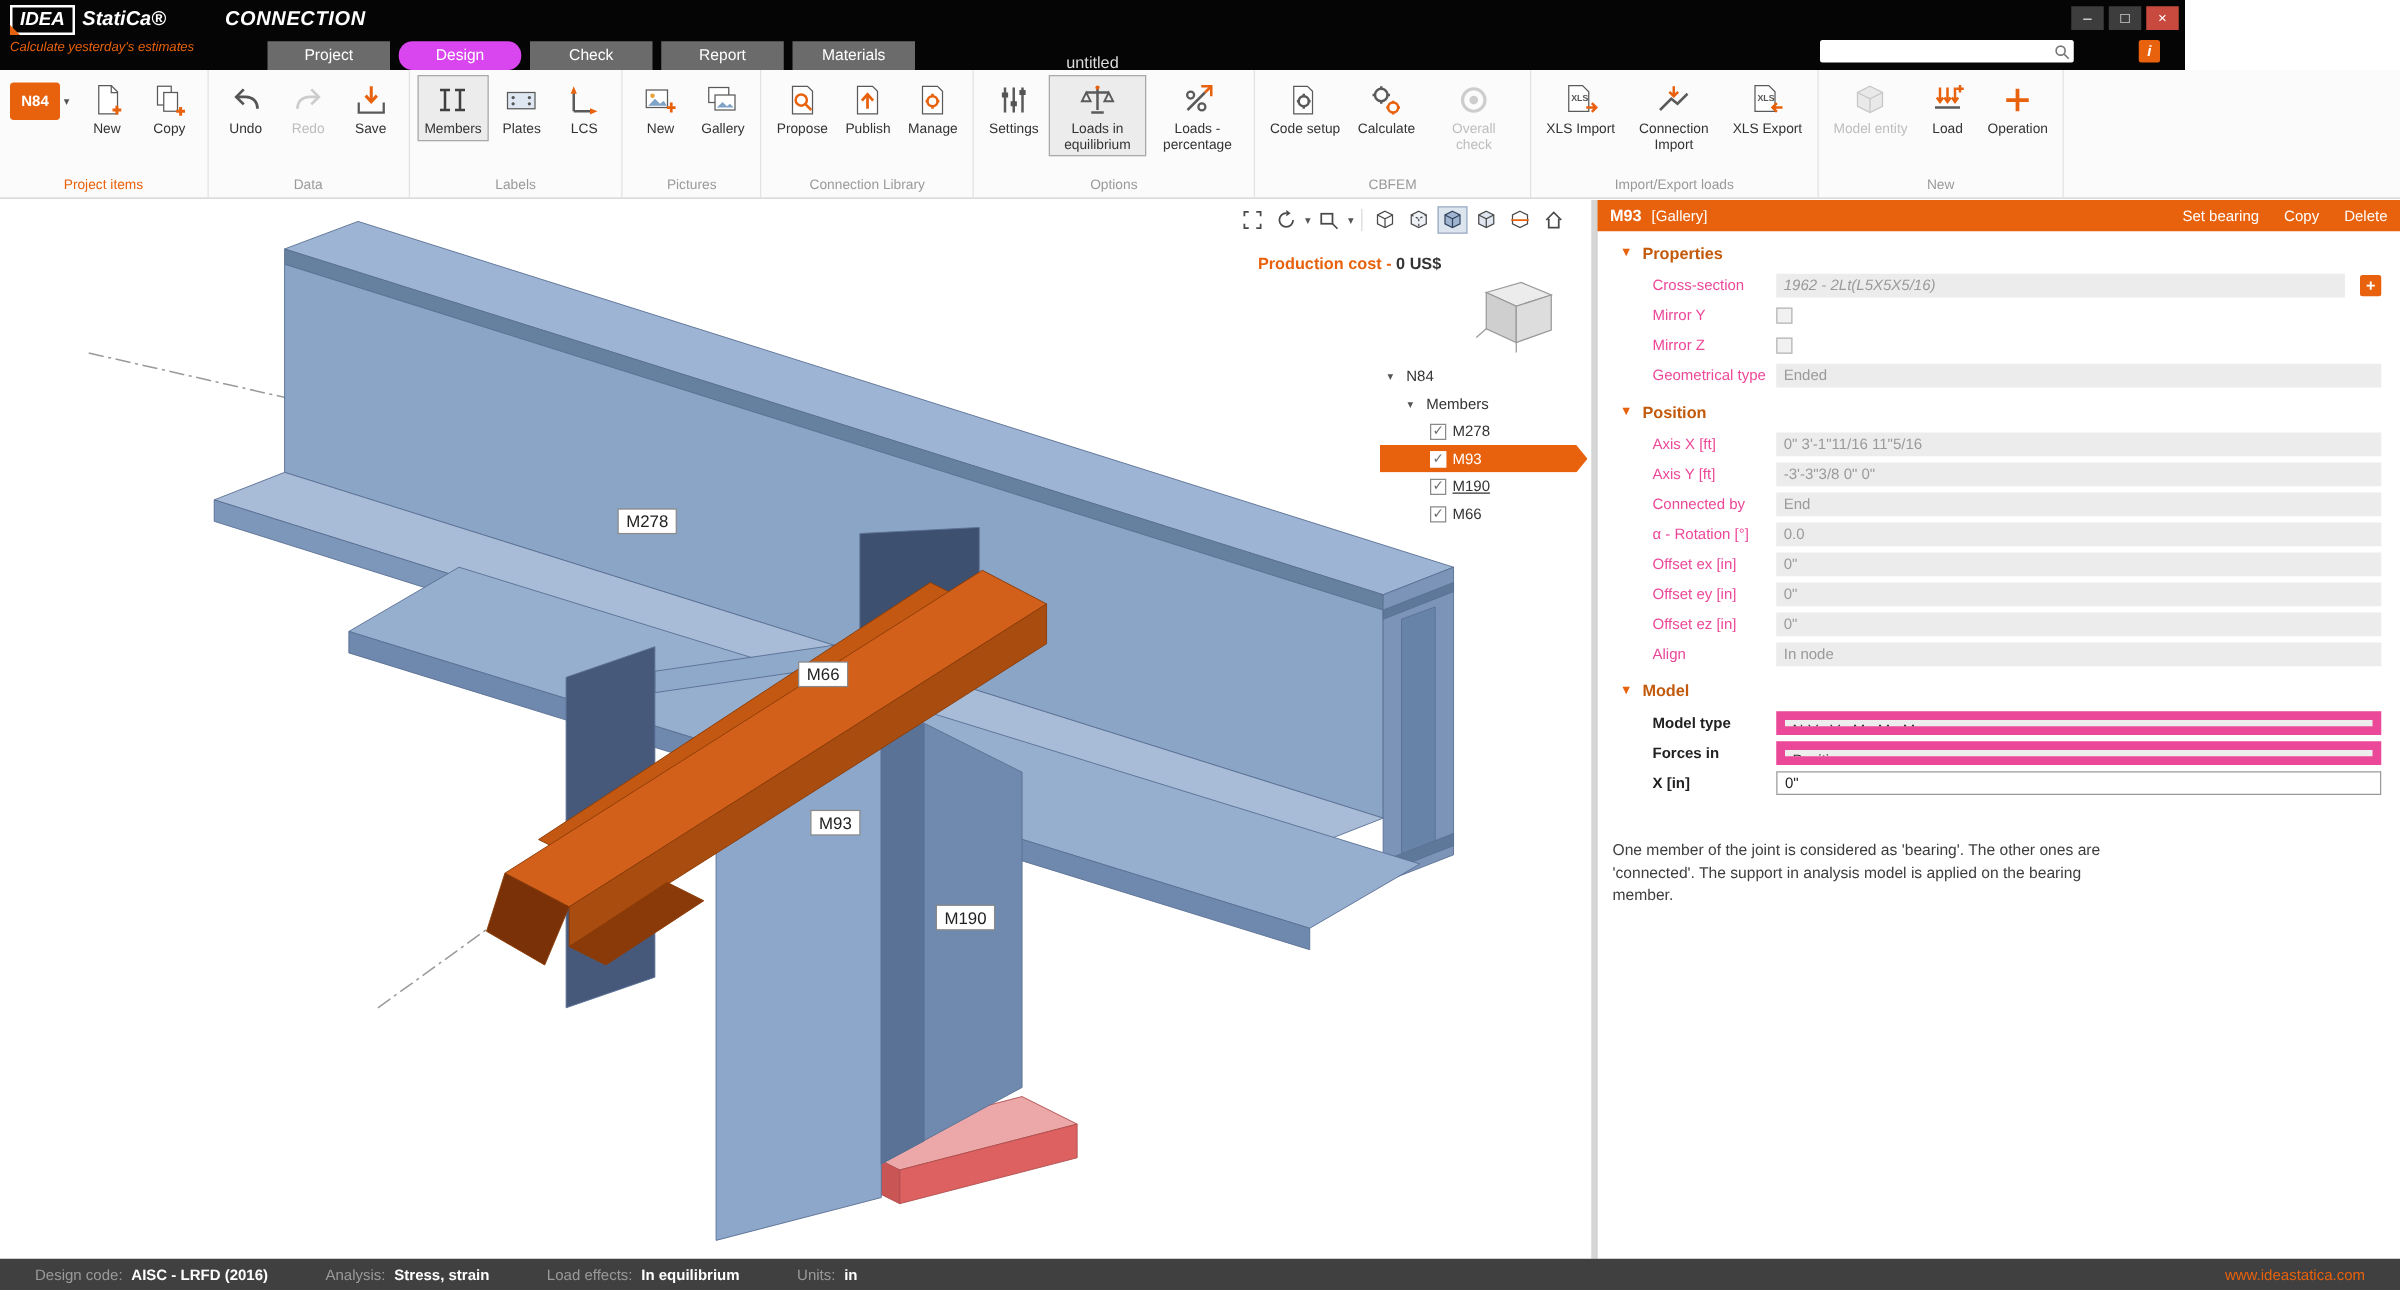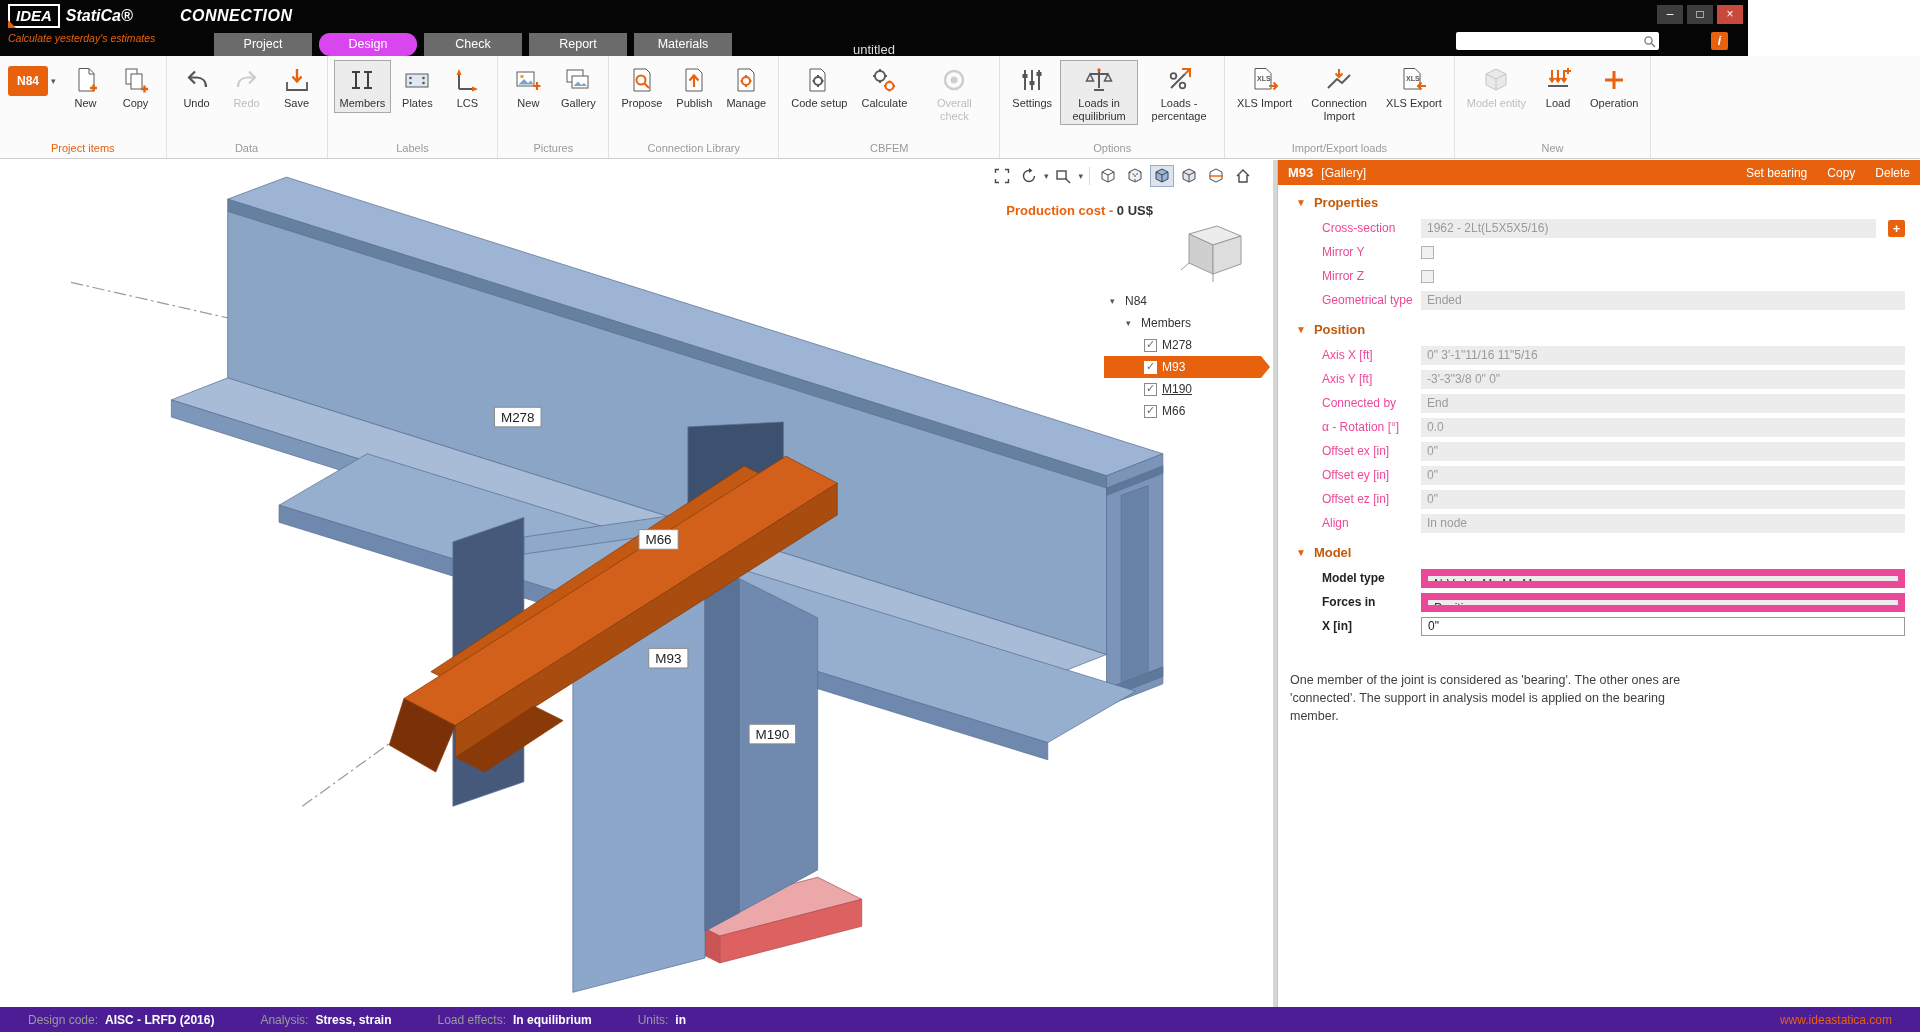--- a/index.html
+++ b/index.html
@@ -81,27 +81,27 @@
   .psec { display:flex; align-items:center; height:27px; padding-left:18px; gap:8px; margin-top:4px; }
   .psec .tri { color:#E8610C; font-size:10px; }
   .psec .ptitle { color:#C35A0B; font-weight:bold; font-size:13px; }
   .prow { display:flex; align-items:center; height:24px; padding-left:44px; }
   .plabel { width:99px; flex:0 0 99px; font-size:12px; color:#ec4899; }
   .plabel.strong { color:#222; font-weight:bold; }
   .pfield { flex:1; margin-right:15px; height:19px; background:#ececec; color:#9a9a9a; font-size:12px; line-height:19px; padding:0 6px; position:relative; white-space:nowrap; overflow:hidden; }
   .pfield.dd { background:#ededed; border:7px solid #ec4899; color:#333; line-height:17px; }
   .pfield.dd .ddarrow { position:absolute; right:4px; top:0; font-size:9px; color:#444; line-height:17px; }
   .pfield.edit { background:#fff; border:1px solid #9a9a9a; color:#222; line-height:17px; }
-  .pfield.short { margin-right:12px; }
+  .pfield.short { margin-right:12px;font-style:italic; }
   .plusbtn { width:17px; height:17px; flex:0 0 17px; background:#E8610C; border:none; border-radius:2px; color:#fff; font-weight:bold; font-size:13px; line-height:15px; margin-right:15px; }
   .pcbx { width:13px; height:13px; background:#f1f1f1; border:1px solid #b3b3b3; }
   .pnote { margin:34px 14px 0 12px; max-width:400px; font-size:12.5px; color:#3e3e3e; line-height:1.42; }
 
   
-  .statusbar { position:absolute; left:0; top:1007px; width:1920px; height:25px; background:#4c1d95; color:#fff; display:flex; align-items:center; font-size:12px; padding:0 28px; }
+  .statusbar { position:absolute; left:0; top:1007px; width:1920px; height:25px; background:#404040; color:#fff; display:flex; align-items:center; font-size:12px; padding:0 28px; }
   .sb-item { display:flex; gap:7px; margin-right:46px; }
   .sb-label { color:#9a9a9a; }
   .sb-value { color:#fff; font-weight:bold; }
   .sb-site { margin-left:auto; color:#E8610C; }
 </style>
 </head>
 <body>
 
 <div id="app">
 
@@ -275,50 +275,20 @@
           <span class="rlabel">Manage</span>
         </div>
       </div>
       <div class="rgroup-label">Connection Library</div>
     </div>
 
     <div class="rgroup">
       <div class="rcontent">
         <div class="rbtn">
           <svg class="ric" viewBox="0 0 30 30">
-              <path d="M6 4h11l4 4v18H6z" fill="#fff" stroke="#5a5a5a"></path>
-              <circle cx="14" cy="16" r="4" fill="none" stroke="#5a5a5a" stroke-width="2"></circle>
-              <path d="M14 10v2M14 20v2M8.5 16h2M17.5 16h2" stroke="#5a5a5a" stroke-width="2"></path>
-            </svg>
-          <span class="rlabel">Code setup</span>
-        </div>
-        <div class="rbtn">
-          <svg class="ric" viewBox="0 0 30 30">
-              <circle cx="11" cy="11" r="5" fill="none" stroke="#5a5a5a" stroke-width="2"></circle>
-              <path d="M11 4v2.5M11 15.5V18M4 11h2.5M15.5 11H18" stroke="#5a5a5a" stroke-width="2"></path>
-              <circle cx="20.5" cy="21" r="4" fill="none" stroke="#E8610C" stroke-width="2"></circle>
-              <path d="M20.5 15.5V17M20.5 25v1.5M15 21h1.5M24.5 21H26" stroke="#E8610C" stroke-width="2"></path>
-            </svg>
-          <span class="rlabel">Calculate</span>
-        </div>
-        <div class="rbtn disabled">
-          <svg class="ric" viewBox="0 0 30 30">
-              <circle cx="15" cy="15" r="9" fill="none" stroke="#cdcdcd" stroke-width="2.5"></circle>
-              <circle cx="15" cy="15" r="3.5" fill="#cdcdcd"></circle>
-            </svg>
-          <span class="rlabel">Overall check</span>
-        </div>
-      </div>
-      <div class="rgroup-label">CBFEM</div>
-    </div>
-
-    <div class="rgroup">
-      <div class="rcontent">
-        <div class="rbtn">
-          <svg class="ric" viewBox="0 0 30 30">
               <g stroke="#5a5a5a" stroke-width="2">
                 <path d="M8 5v20M15 5v20M22 5v20"></path>
               </g>
               <rect x="5.5" y="9" width="5" height="4" fill="#555"></rect>
               <rect x="12.5" y="16" width="5" height="4" fill="#555"></rect>
               <rect x="19.5" y="7" width="5" height="4" fill="#555"></rect>
             </svg>
           <span class="rlabel">Settings</span>
         </div>
         <div class="rbtn active">
@@ -335,20 +305,50 @@
               <path d="M7 23 21 9" stroke="#5a5a5a" stroke-width="2"></path>
               <circle cx="9.5" cy="11" r="2.8" fill="none" stroke="#5a5a5a" stroke-width="1.8"></circle>
               <circle cx="18.5" cy="20.5" r="2.8" fill="none" stroke="#5a5a5a" stroke-width="1.8"></circle>
               <path d="M26 12V4h-8" stroke="#E8610C" stroke-width="2" fill="none"></path>
               <path d="M26 4l-5 5" stroke="#E8610C" stroke-width="2"></path>
             </svg>
           <span class="rlabel">Loads - percentage</span>
         </div>
       </div>
       <div class="rgroup-label">Options</div>
+    </div>
+
+    <div class="rgroup">
+      <div class="rcontent">
+        <div class="rbtn">
+          <svg class="ric" viewBox="0 0 30 30">
+              <path d="M6 4h11l4 4v18H6z" fill="#fff" stroke="#5a5a5a"></path>
+              <circle cx="14" cy="16" r="4" fill="none" stroke="#5a5a5a" stroke-width="2"></circle>
+              <path d="M14 10v2M14 20v2M8.5 16h2M17.5 16h2" stroke="#5a5a5a" stroke-width="2"></path>
+            </svg>
+          <span class="rlabel">Code setup</span>
+        </div>
+        <div class="rbtn">
+          <svg class="ric" viewBox="0 0 30 30">
+              <circle cx="11" cy="11" r="5" fill="none" stroke="#5a5a5a" stroke-width="2"></circle>
+              <path d="M11 4v2.5M11 15.5V18M4 11h2.5M15.5 11H18" stroke="#5a5a5a" stroke-width="2"></path>
+              <circle cx="20.5" cy="21" r="4" fill="none" stroke="#E8610C" stroke-width="2"></circle>
+              <path d="M20.5 15.5V17M20.5 25v1.5M15 21h1.5M24.5 21H26" stroke="#E8610C" stroke-width="2"></path>
+            </svg>
+          <span class="rlabel">Calculate</span>
+        </div>
+        <div class="rbtn disabled">
+          <svg class="ric" viewBox="0 0 30 30">
+              <circle cx="15" cy="15" r="9" fill="none" stroke="#cdcdcd" stroke-width="2.5"></circle>
+              <circle cx="15" cy="15" r="3.5" fill="#cdcdcd"></circle>
+            </svg>
+          <span class="rlabel">Overall check</span>
+        </div>
+      </div>
+      <div class="rgroup-label">CBFEM</div>
     </div>
 
     <div class="rgroup">
       <div class="rcontent">
         <div class="rbtn">
           <svg class="ric" viewBox="0 0 30 30">
               <path d="M5 3.5h11l5 5V24H5z" fill="#fff" stroke="#5a5a5a"></path>
               <text x="7" y="16" font-size="7" font-weight="bold" fill="#555">XLS</text>
               <path d="M19 21h8M23.5 17.5 27 21l-3.5 3.5" stroke="#E8610C" stroke-width="2" fill="none"></path>
             </svg>

